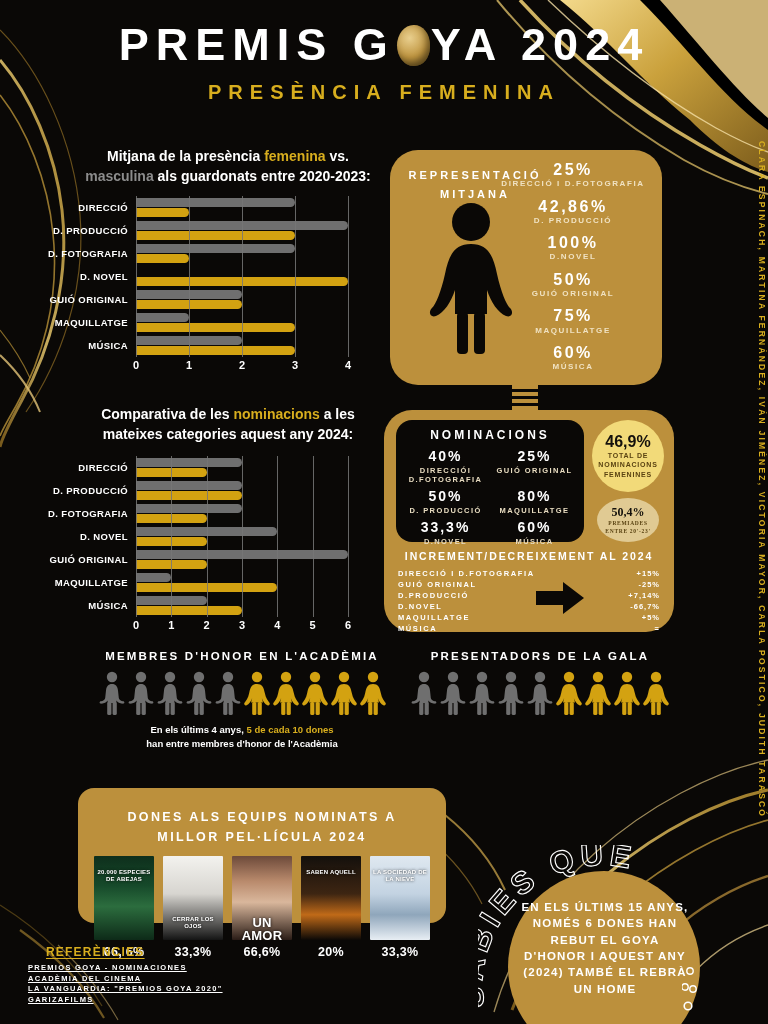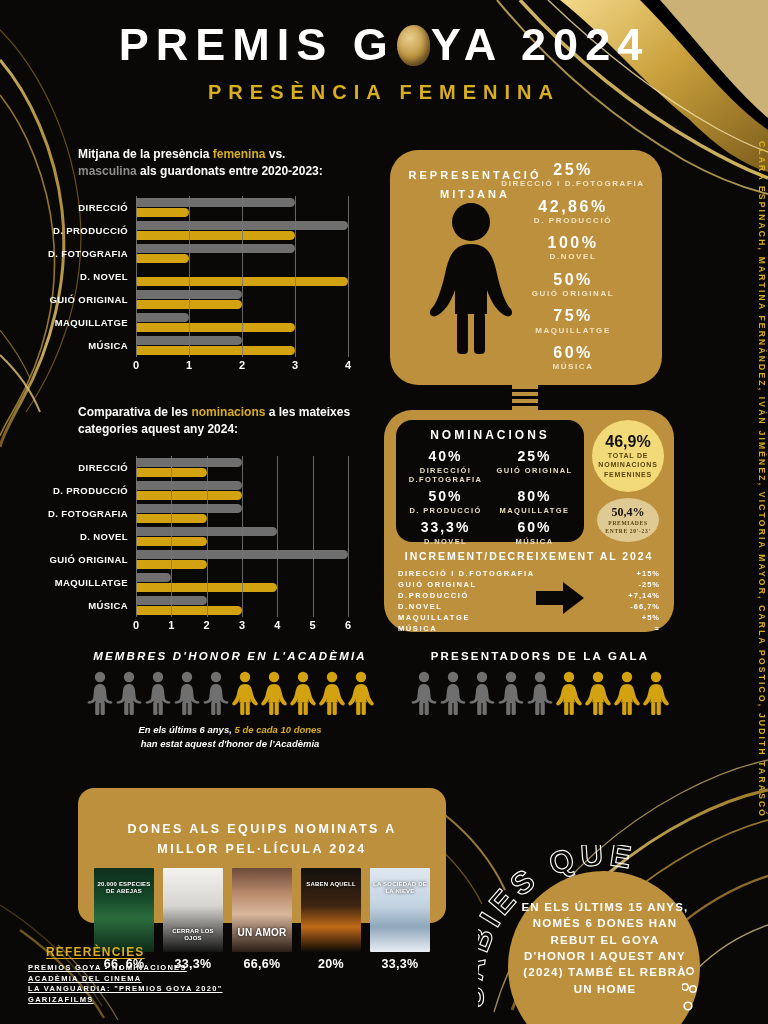--- a/index.html
+++ b/index.html
@@ -38,22 +38,22 @@
     background: radial-gradient(circle at 38% 32%, #e9cf8e 0%, #bf9540 55%, #8e6d28 100%);
     box-shadow: inset -3px -4px 7px rgba(0,0,0,.45);
   }
   .subtitle {
     margin-top: 14px; font-size: 20px; letter-spacing: 7px;
     color: #d8ae1e; font-weight: 600;
   }
 
   
   .chart-caption {
-    position: absolute; width: 300px; 
-    color: #ffffff; font-size: 12px; font-weight: 700; line-height: 1.45;
+    position: absolute; width: 300px; text-align: center;
+    color: #ffffff; font-size: 14px; font-weight: 700; line-height: 1.45;
   }
   .chart-caption .gold { color: #d8ae1e; }
   .chart-caption .grey { color: #8c8c8c; }
 
   
   .chart { position: absolute; }
   .chart .rows { position: relative; }
   .chart .row { display: flex; align-items: center; height: 23px; }
   .chart .cat {
     width: 98px; text-align: right; padding-right: 8px;
@@ -149,21 +149,21 @@
   }
   .people-row { display: flex; justify-content: center; gap: 3px; margin-top: 9px; }
   .people-note {
     margin-top: 8px; color: #ffffff; font-size: 9.5px; font-weight: 700; line-height: 1.5;
   }
   .people-note .gold { color: #d8ae1e; }
 
   
   .films-title {
     color: #ffffff; font-size: 12.5px; font-weight: 700;
-    letter-spacing: 2.4px; text-align: center; line-height: 1.6; padding-top: 19px; margin-top: 12px;
+    letter-spacing: 2.4px; text-align: center; line-height: 1.6; padding-top: 19px;
   }
   .films-row { display: flex; justify-content: center; gap: 9px; margin-top: 9px; }
   .film { width: 60px; text-align: center; }
   .film .poster {
     width: 60px; height: 84px; border-radius: 1px; overflow: hidden;
     position: relative; display: block;
   }
   .film .pct {
     margin-top: 5px; color: #ffffff; font-size: 12.5px; font-weight: 700; letter-spacing: .3px;
   }
@@ -506,21 +506,21 @@
           <li>-66,7%</li>
           <li>+5%</li>
           <li>=</li>
         </ul>
       <svg class="arrow-icon" width="48" height="32" viewBox="0 0 48 32">
         <path d="M0 9 H27 V0 L48 16 L27 32 V23 H0 Z" fill="#0a0806"></path>
       </svg>
     </div>
   </div>
 
-  <div class="people-block" style="left:80px; top:650px;font-style:italic;">
+  <div class="people-block" style="left:92px; top:650px;">
     <div class="ttl">MEMBRES D'HONOR EN L'ACADÈMIA</div>
     <div class="people-row" id="honor-people">
         <svg width="26" height="44" viewBox="0 0 26 44">
           <circle cx="13" cy="6" r="5.2" fill="#6f6f6f"></circle>
           <path d="M13 13 C9.2 13 7.4 15.4 7 19.6 L6.2 27 C6 29 3.6 30.2 2 30.2 C0.4 30.2 0 32.4 1.8 32.6 C4.6 32.9 7.4 31.6 8.6 29.6 L8.6 32 L17.4 32 L17.4 29.6 C18.6 31.6 21.4 32.9 24.2 32.6 C26 32.4 25.6 30.2 24 30.2 C22.4 30.2 20 29 19.8 27 L19 19.6 C18.6 15.4 16.8 13 13 13 Z" fill="#6f6f6f"></path>
           <rect x="8.2" y="31" width="4.2" height="13" rx="1.6" fill="#6f6f6f"></rect>
           <rect x="13.6" y="31" width="4.2" height="13" rx="1.6" fill="#6f6f6f"></rect>
         </svg>
         <svg width="26" height="44" viewBox="0 0 26 44">
           <circle cx="13" cy="6" r="5.2" fill="#6f6f6f"></circle>
@@ -571,21 +571,21 @@
           <rect x="13.6" y="31" width="4.2" height="13" rx="1.6" fill="#d3a211"></rect>
         </svg>
         <svg width="26" height="44" viewBox="0 0 26 44">
           <circle cx="13" cy="6" r="5.2" fill="#d3a211"></circle>
           <path d="M13 13 C8 13 6.4 16 5.2 22 C4.2 27 2 30 0.7 31.4 C-0.6 33 0.6 35 2.6 34.2 C5 33.2 7 30.4 8.2 27 L7 31.6 L19 31.6 L17.8 27 C19 30.4 21 33.2 23.4 34.2 C25.4 35 26.6 33 25.3 31.4 C24 30 21.8 27 20.8 22 C19.6 16 18 13 13 13 Z" fill="#d3a211"></path>
           <rect x="8.2" y="31" width="4.2" height="13" rx="1.6" fill="#d3a211"></rect>
           <rect x="13.6" y="31" width="4.2" height="13" rx="1.6" fill="#d3a211"></rect>
         </svg>
       </div>
     <div class="people-note">
-      <span>En els últims 6 anys, </span><span class="gold">5 de cada 10 dones</span><br><span> han estat aquest d'honor  de l'Acadèmia</span>
+      <span>En els últims 4 anys, </span><span class="gold">5 de cada 10 dones</span><br><span> han entre membres d'honor  de l'Acadèmia</span>
     </div>
   </div>
 
   <div class="people-block" style="left:390px; top:650px;">
     <div class="ttl">PRESENTADORS DE LA GALA</div>
     <div class="people-row" id="present-people">
         <svg width="26" height="44" viewBox="0 0 26 44">
           <circle cx="13" cy="6" r="5.2" fill="#6f6f6f"></circle>
           <path d="M13 13 C9.2 13 7.4 15.4 7 19.6 L6.2 27 C6 29 3.6 30.2 2 30.2 C0.4 30.2 0 32.4 1.8 32.6 C4.6 32.9 7.4 31.6 8.6 29.6 L8.6 32 L17.4 32 L17.4 29.6 C18.6 31.6 21.4 32.9 24.2 32.6 C26 32.4 25.6 30.2 24 30.2 C22.4 30.2 20 29 19.8 27 L19 19.6 C18.6 15.4 16.8 13 13 13 Z" fill="#6f6f6f"></path>
           <rect x="8.2" y="31" width="4.2" height="13" rx="1.6" fill="#6f6f6f"></rect>
@@ -655,21 +655,21 @@
           <div class="pct">66, 6%</div>
         </div>
         <div class="film">
           <div class="poster" title="CERRAR LOS OJOS" style="background: linear-gradient(rgb(243, 242, 238) 0%, rgb(215, 213, 208) 45%, rgb(20, 20, 20) 100%);">
             <div style="position: absolute; left: 0px; right: 0px; top: 72%; text-align: center; color: rgb(255, 255, 255); font-size: 6px; font-weight: 700; letter-spacing: 0.2px; line-height: 1.05; text-shadow: rgba(0, 0, 0, 0.9) 0px 0px 3px; padding: 0px 2px;">CERRAR LOS OJOS</div>
           </div>
           <div class="pct">33,3%</div>
         </div>
         <div class="film">
           <div class="poster" title="UN AMOR" style="background: linear-gradient(rgb(109, 74, 58) 0%, rgb(185, 138, 108) 30%, rgb(217, 183, 156) 55%, rgb(42, 28, 22) 100%);">
-            <div style="position: absolute; left: 0px; right: 0px; top: 52%; text-align: center; color: rgb(255, 255, 255); font-size: 10px; font-weight: 700; letter-spacing: 0.2px; line-height: 1.05; text-shadow: rgba(0, 0, 0, 0.9) 0px 0px 3px; padding: 16px 2px;">UN AMOR</div>
+            <div style="position: absolute; left: 0px; right: 0px; top: 52%; text-align: center; color: rgb(255, 255, 255); font-size: 13px; font-weight: 700; letter-spacing: 0.2px; line-height: 1.05; text-shadow: rgba(0, 0, 0, 0.9) 0px 0px 3px; padding: 16px 2px;">UN AMOR</div>
           </div>
           <div class="pct">66,6%</div>
         </div>
         <div class="film">
           <div class="poster" title="SABEN AQUELL" style="background: linear-gradient(rgb(20, 16, 12) 0%, rgb(61, 37, 18) 45%, rgb(192, 106, 24) 70%, rgb(11, 8, 6) 100%);">
             <div style="position: absolute; left: 0px; right: 0px; top: 16%; text-align: center; color: rgb(255, 255, 255); font-size: 6px; font-weight: 700; letter-spacing: 0.2px; line-height: 1.05; text-shadow: rgba(0, 0, 0, 0.9) 0px 0px 3px; padding: 0px 2px;">SABEN AQUELL</div>
           </div>
           <div class="pct">20%</div>
         </div>
         <div class="film">

